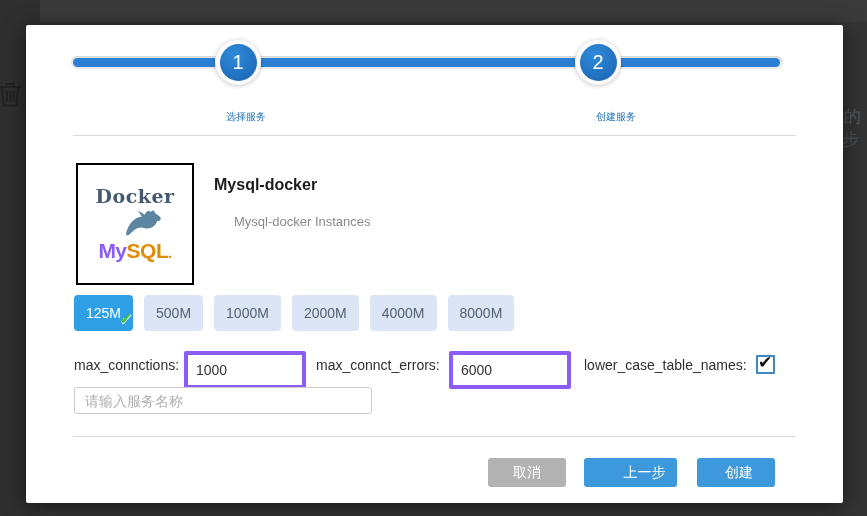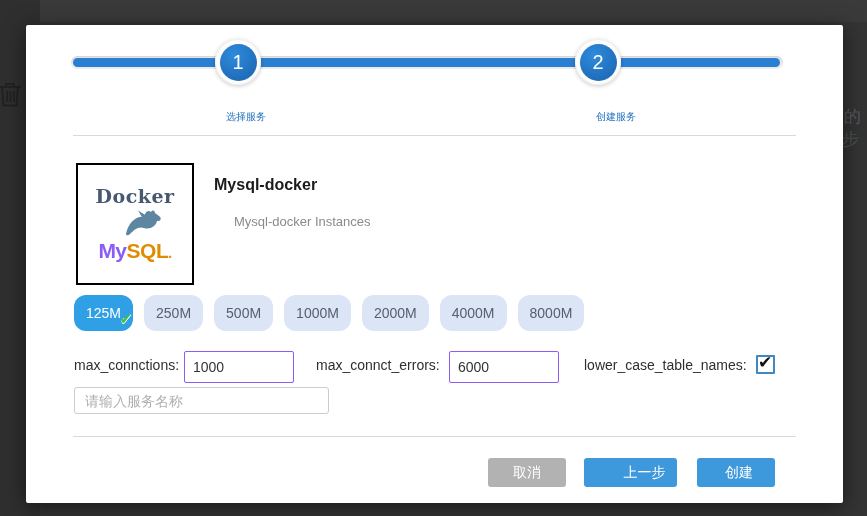--- a/index.html
+++ b/index.html
@@ -76,52 +76,52 @@
   .logo-my  { color:#8b5cf6; }
   .logo-sql { color:#e08b00; }
   .logo-dot { color:#e08b00; font-size:14px; }
 
   .svc-title { position:absolute; left:188px; top:151px; font-size:16px; font-weight:bold; color:#1b1b1b; }
   .svc-sub   { position:absolute; left:188px; top:189px; font-size:13px; color:#8a8a8a;margin-left:20px; }
 
   
   .mem-row { position:absolute; left:48px; top:270px; display:flex; gap:11px; }
   .mem-btn {
-    position:relative; height:36px; padding:0 12px; border:none; border-radius:12px;
+    position:relative; height:36px; padding:0 12px; border:none; border-radius:4px;
     background:#dbe5f5; color:#55606e; font-size:14px; line-height:36px;
     font-family:inherit; cursor:pointer;
   }
   .mem-btn.selected { background:#2f9fe6; color:#fff; }
   .sel-check {
     position:absolute; right:1px; bottom:-6px; font-size:15px; color:#3ec03a;
     text-shadow:0 1px 0 #fff, 1px 0 0 #fff;
   }
 
   
   .f-label { position:absolute; top:327px; height:26px; line-height:26px; font-size:14px; color:#2f2f2f; }
   .lab-0 { left:48px; }
   .lab-1 { left:290px; }
   .lab-2 { left:558px; }
   .f-input {
-    position:absolute; top:326px; width:110px; height:26px;
-    border:1px solid #8b5cf6; border-radius:2px; padding:15px 8px;
+    position:absolute; top:326px; width:122px; height:26px;
+    border:4px solid #8b5cf6; border-radius:2px; padding:15px 8px;
     font-size:14px; color:#333; font-family:inherit;
   }
   .inp-0 { left:158px; }
   .inp-1 { left:423px; }
   .checkbox {
     position:absolute; left:730px; top:330px; width:19px; height:19px;
     background:#fff; border:2px solid #4187c0; border-radius:1px; cursor:pointer;
   }
   .checkbox .mark {
     position:absolute; left:0px; top:-5px; font-size:17px; color:#111; font-weight:bold;
   }
 
   .name-input {
-    position:absolute; left:48px; top:362px; width:255px; height:27px;
+    position:absolute; left:48px; top:362px; width:298px; height:27px;
     border:1px solid #ccc; border-radius:3px; padding:0 10px;
     font-size:14px; color:#333; font-family:inherit;
   }
   .name-input::placeholder { color:#b0b0b0; }
 
   
   .btn {
     position:absolute; top:433px; height:29px; border:none; border-radius:3px;
     color:#fff; font-size:14px; line-height:29px; text-align:center;
     font-family:inherit; cursor:pointer;
@@ -175,21 +175,20 @@
     <div class="logo-mysql"><span class="logo-my">My</span><span class="logo-sql">SQL</span><span class="logo-dot">.</span></div>
   </div>
   <div class="svc-title">Mysql-docker</div>
   <div class="svc-sub">Mysql-docker Instances</div>
 
   <div class="mem-row">
     <button class="mem-btn selected">
       <span>125M</span>
       <span class="sel-check">✔</span>
     </button>
-    <button class="mem-btn"><span>250M</span></button>
     <button class="mem-btn"><span>500M</span></button>
     <button class="mem-btn"><span>1000M</span></button>
     <button class="mem-btn"><span>2000M</span></button>
     <button class="mem-btn"><span>4000M</span></button>
     <button class="mem-btn"><span>8000M</span></button>
   </div>
 
   <div class="f-label lab-0">max_connctions:</div>
   <input class="f-input inp-0" type="text" value="1000" style="">
 

